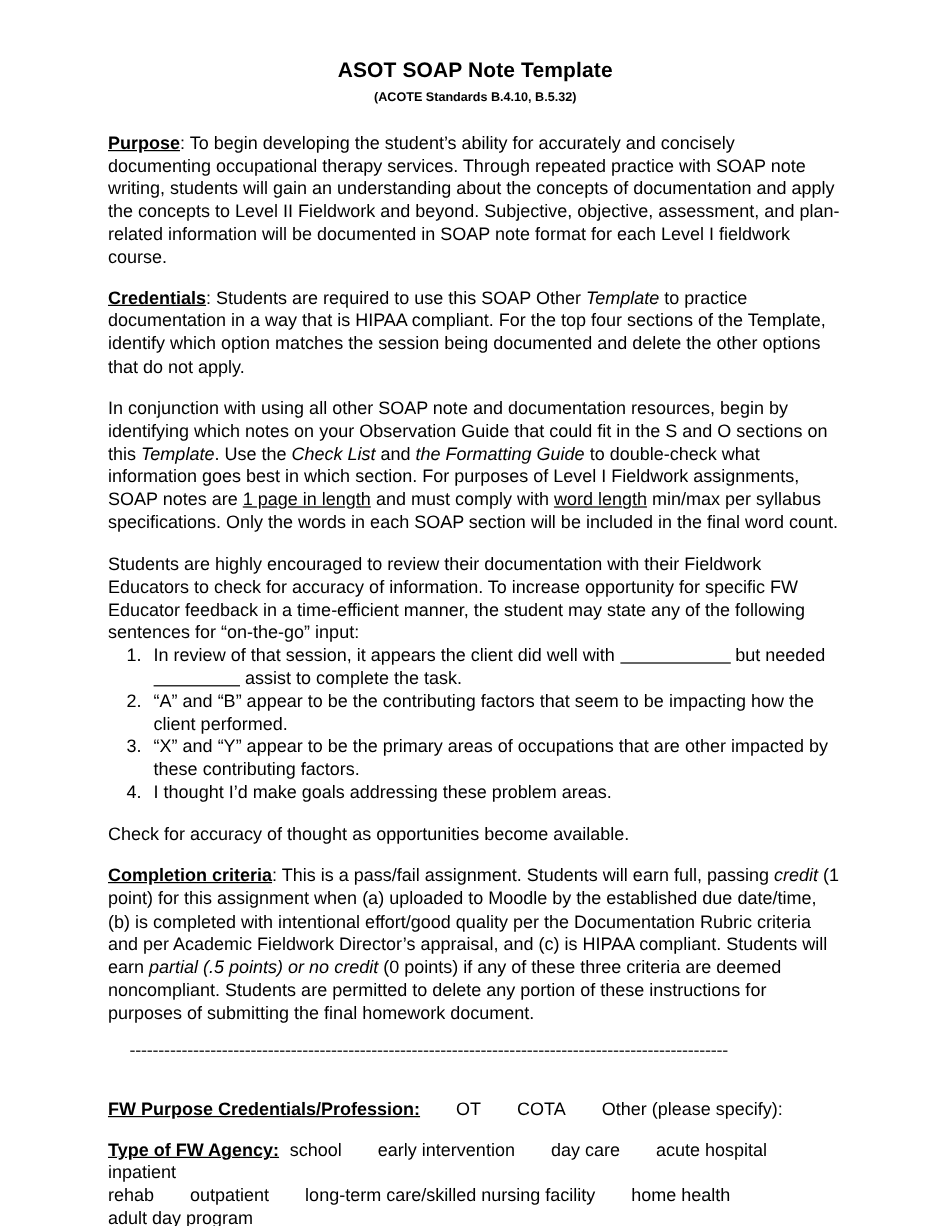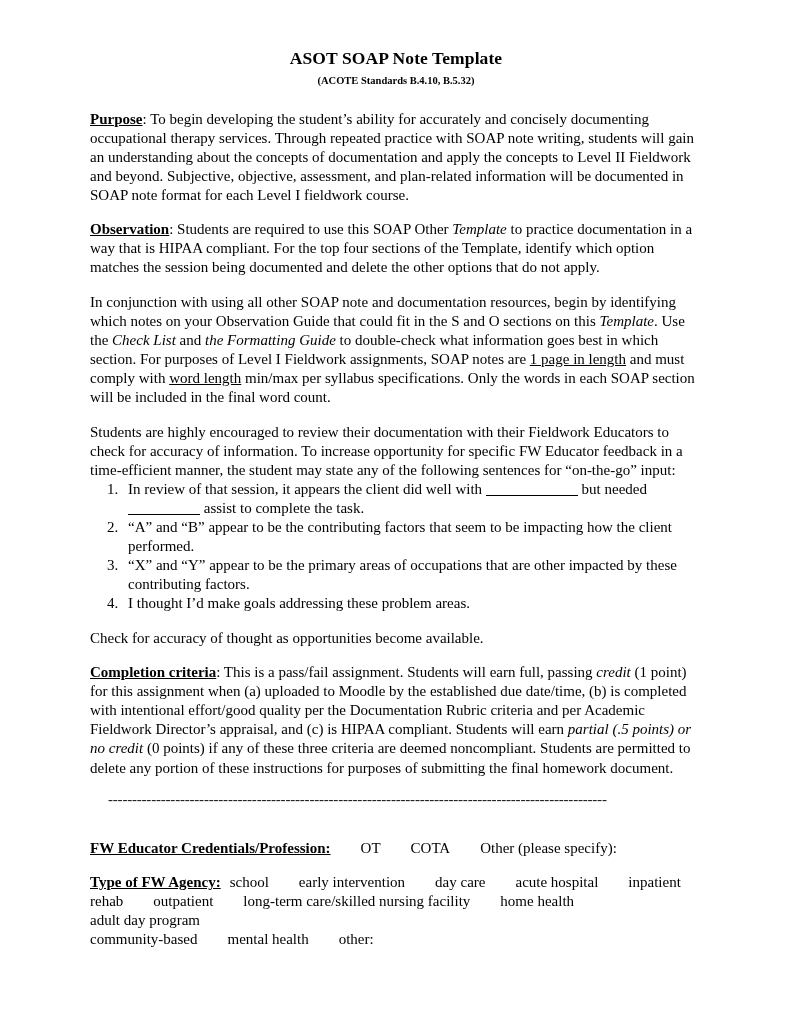--- a/index.html
+++ b/index.html
@@ -14,21 +14,20 @@
     color: #000000;
     -webkit-font-smoothing: antialiased;
   }
   .page {
     position: relative;
     width: 790px;
     height: 822px;
     background: #ffffff;
     box-sizing: border-box;
     padding: 40px 88px 0 90px;
-    font-family: Liberation Serif, serif;
   }
   .doc-title {
     text-align: center;
     font-weight: bold;
     font-size: 17.5px;
     letter-spacing: 0.1px;
     margin: 8px 0 0 0;
     line-height: 1.2;
   }
   .doc-subtitle {
@@ -95,21 +94,21 @@
 <div class="page">
 
   <h1 class="doc-title">ASOT SOAP Note Template</h1>
   <div class="doc-subtitle">(ACOTE Standards B.4.10, B.5.32)</div>
 
   <p class="body-para" style="margin-top:22px;">
     <u><b>Purpose</b></u><span>: To begin developing the student’s ability for accurately and concisely documenting occupational therapy services. Through repeated practice with SOAP note writing, students will gain an understanding about the concepts of documentation and apply the concepts to Level II Fieldwork and beyond. Subjective, objective, assessment, and plan-related information will be documented in SOAP note format for each Level I fieldwork course.</span>
   </p>
 
   <p class="body-para">
-    <u><b>Observation</b></u><span>: Students are required to use this SOAP Other </span><i>Template</i><span> to practice documentation in a way that is HIPAA compliant. For the top four sections of the Template, identify which option matches the session being documented and delete the other options that do not apply.</span>
+    <u><b>Credentials</b></u><span>: Students are required to use this SOAP Other </span><i>Template</i><span> to practice documentation in a way that is HIPAA compliant. For the top four sections of the Template, identify which option matches the session being documented and delete the other options that do not apply.</span>
   </p>
 
   <p class="body-para">
     <span>In conjunction with using all other SOAP note and documentation resources, begin by identifying which notes on your Observation Guide that could fit in the S and O sections on this </span><i>Template</i><span>. Use the </span><i>Check List</i><span> and </span><i>the Formatting Guide</i><span> to double-check what information goes best in which section. For purposes of Level I Fieldwork assignments, SOAP notes are </span><u>1 page in length</u><span> and must comply with </span><u>word length</u><span> min/max per syllabus specifications. Only the words in each SOAP section will be included in the final word count.</span>
   </p>
 
   <p class="body-para" style="margin-bottom:0;">Students are highly encouraged to review their documentation with their Fieldwork Educators to check for accuracy of information. To increase opportunity for specific FW Educator feedback in a time-efficient manner, the student may state any of the following sentences for “on-the-go” input:</p>
 
   <ol class="num-list">
     <li><span>In review of that session, it appears the client did well with </span><span class="blank-long"></span><span> but needed </span><br><span class="blank-short"></span><span> assist to complete the task.</span></li>
@@ -120,20 +119,20 @@
 
   <p class="body-para">Check for accuracy of thought as opportunities become available.</p>
 
   <p class="body-para" style="margin-bottom:12px;">
     <u><b>Completion criteria</b></u><span>: This is a pass/fail assignment. Students will earn full, passing </span><i>credit</i><span> (1 point) for this assignment when (a) uploaded to Moodle by the established due date/time, (b) is completed with intentional effort/good quality per the Documentation Rubric criteria and per Academic Fieldwork Director’s appraisal, and (c) is HIPAA compliant. Students will earn </span><i>partial (.5 points) or no credit</i><span> (0 points) if any of these three criteria are deemed noncompliant. Students are permitted to delete any portion of these instructions for purposes of submitting the final homework document.</span>
   </p>
 
   <div class="dash-rule">--------------------------------------------------------------------------------------------------------</div>
 
   <div class="form-block">
-    <u><b>FW Educator Credentials/Profession:</b></u><span class="sp3"></span><span class="opt">OT</span><span class="sp3"></span><span class="opt">COTA</span><span class="sp3"></span><span class="opt">Other (please specify):</span>
+    <u><b>FW Purpose Credentials/Profession:</b></u><span class="sp3"></span><span class="opt">OT</span><span class="sp3"></span><span class="opt">COTA</span><span class="sp3"></span><span class="opt">Other (please specify):</span>
   </div>
 
   <div class="form-block">
     <u><b>Type of FW Agency:</b></u><span class="sp1"></span><span class="opt">school</span><span class="sp3"></span><span class="opt">early intervention</span><span class="sp3"></span><span class="opt">day care</span><span class="sp3"></span><span class="opt">acute hospital</span><span class="sp3"></span><span class="opt">inpatient</span><br><span class="opt">rehab</span><span class="sp3"></span><span class="opt">outpatient</span><span class="sp3"></span><span class="opt">long-term care/skilled nursing facility</span><span class="sp3"></span><span class="opt">home health</span><span class="sp3"></span><span class="opt">adult day program</span><br><span class="opt">community-based</span><span class="sp3"></span><span class="opt">mental health</span><span class="sp3"></span><span class="opt">other:</span>
   </div>
 
 </div>
 
 </body></html>

